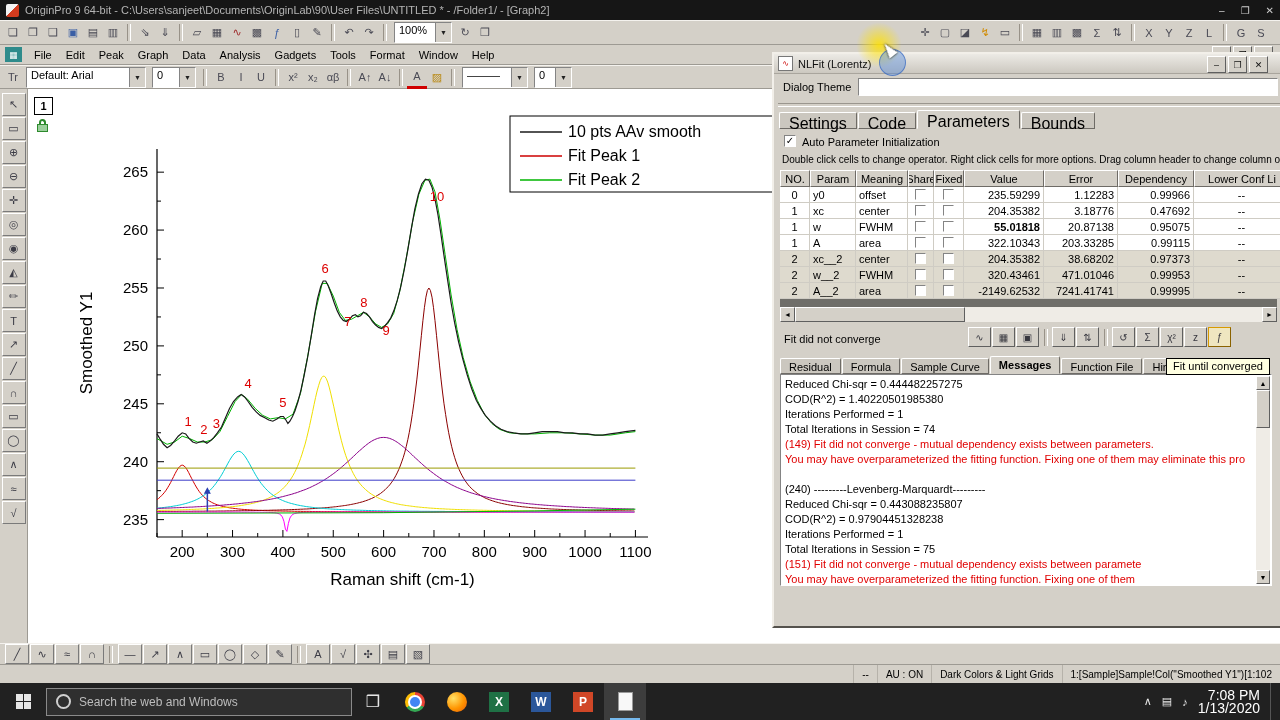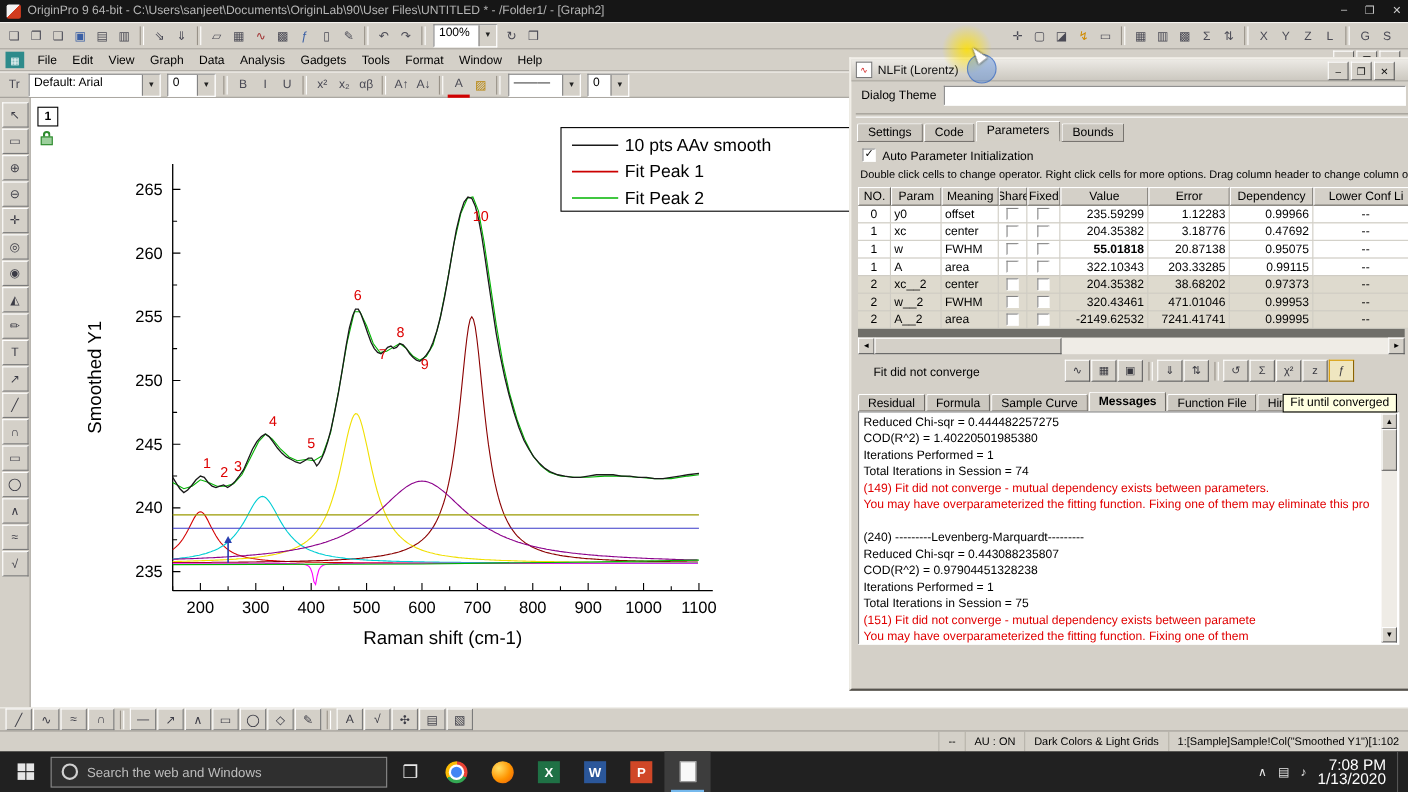--- a/index.html
+++ b/index.html
@@ -78,21 +78,21 @@
     display:flex;align-items:center;gap:5px;padding:0 4px;font-size:11px;color:#111;border-bottom:1px solid #a9a59d;}
   .dlg-ico{width:13px;height:13px;background:#fff;border:1px solid #777;color:#c00;font-size:8px;display:flex;align-items:center;justify-content:center;}
   .dlg-controls{position:absolute;right:22px;top:2px;display:flex;gap:2px;}
   .dlg-btn{width:17px;height:15px;background:#d4d0c8;border:1px solid;border-color:#fff #5f5f5f #5f5f5f #fff;
     font-size:9px;display:flex;align-items:center;justify-content:center;}
   .theme-label{position:absolute;left:9px;top:27px;}
   .theme-input{position:absolute;left:84px;top:24px;right:12px;height:18px;background:#fff;
     border:1px solid;border-color:#848484 #fff #fff #848484;box-sizing:border-box;}
   .dlg-sep{position:absolute;left:4px;right:6px;top:49px;height:2px;border-top:1px solid #9a968e;border-bottom:1px solid #fff;}
   .dlg-tabs{position:absolute;left:5px;top:56px;height:19px;display:flex;align-items:flex-end;}
-  .dlg-tab{padding:2px 9px;font-size:11px;height:17px;box-sizing:border-box;background:#cbc7bf;
+  .dlg-tab{padding:2px 9px;font-size:16px;height:17px;box-sizing:border-box;background:#cbc7bf;
     border:1px solid;border-color:#fff #6e6b66 #6e6b66 #fff;border-radius:2px 2px 0 0;margin-right:1px;}
   .dlg-tab.active{background:#d4d0c8;height:19px;border-bottom-color:#d4d0c8;}
   .cb{position:absolute;left:10px;top:81px;width:12px;height:12px;background:#fff;border:1px solid;
     border-color:#848484 #fff #fff #848484;box-sizing:border-box;font-size:10px;line-height:9px;text-align:center;}
   .cb-label{position:absolute;left:28px;top:82px;}
   .dlg-hint{position:absolute;left:8px;top:100px;right:4px;font-size:10px;white-space:nowrap;overflow:hidden;}
   .dlg-table{position:absolute;left:6px;top:116px;width:510px;}
   .tbl-row{display:flex;height:16px;background:#fff;}
   .tbl-row.shaded{background:#dedace;}
   .tbl-head{display:flex;height:17px;}
@@ -102,21 +102,21 @@
     padding:0 3px;box-sizing:border-box;overflow:hidden;white-space:nowrap;}
   .td.num{justify-content:flex-end;}
   .td.ctr{justify-content:center;}
   .mini-cb{width:11px;height:11px;background:#fff;border:1px solid;border-color:#848484 #fff #fff #848484;box-sizing:border-box;margin:auto;}
   .dlg-partial{position:absolute;left:6px;top:245px;width:497px;height:8px;background:#6f6e69;}
   .dlg-hscroll{position:absolute;left:6px;top:253px;width:497px;height:15px;background:#efece6;display:flex;}
   .scr-btn{width:15px;height:15px;background:#d4d0c8;border:1px solid;border-color:#fff #5f5f5f #5f5f5f #fff;
     font-size:7px;display:flex;align-items:center;justify-content:center;box-sizing:border-box;flex:0 0 auto;}
   .scr-thumb{width:170px;height:15px;background:#d4d0c8;border:1px solid;border-color:#fff #5f5f5f #5f5f5f #fff;box-sizing:border-box;}
   .dlg-hscroll .right{margin-left:auto;}
-  .fit-status-text{position:absolute;left:20px;top:279px;}
+  .fit-status-text{position:absolute;left:10px;top:279px;}
   .fit-btns{position:absolute;left:194px;top:273px;display:flex;align-items:center;}
   .fit-btn{width:23px;height:20px;background:#d4d0c8;border:1px solid;border-color:#fff #5f5f5f #5f5f5f #fff;
     display:inline-flex;align-items:center;justify-content:center;font-size:10px;color:#37373f;margin-right:1px;box-sizing:border-box;}
   .fit-btn.hl{background:#efe6c0;border-color:#d89a00 #8a6200 #8a6200 #d89a00;}
   .dlg-btabs{position:absolute;left:6px;top:302px;display:flex;align-items:flex-end;height:18px;}
   .btab{padding:2px 8px;font-size:11px;height:16px;box-sizing:border-box;background:#cbc7bf;
     border:1px solid;border-color:#fff #6e6b66 #6e6b66 #fff;border-radius:2px 2px 0 0;margin-right:1px;}
   .btab.active{background:#d4d0c8;font-weight:bold;height:18px;border-bottom-color:#d4d0c8;}
   .dlg-messages{position:absolute;left:6px;top:320px;width:492px;height:212px;background:#fff;
     border:1px solid;border-color:#848484 #fff #fff #848484;box-sizing:border-box;padding:2px 18px 2px 4px;overflow:hidden;}
@@ -206,21 +206,21 @@
       <span class="icon-btn">G</span>
       <span class="icon-btn">S</span>
     </span>
 </div>
 
 <div id="menubar" class="tbrow">
   <span class="mini-ico">▦</span>
   <span id="menu-items" style="display:flex;">
       <span class="menu-item">File</span>
       <span class="menu-item">Edit</span>
-      <span class="menu-item">View</span>
+      <span class="menu-item">Peak</span>
       <span class="menu-item">Graph</span>
       <span class="menu-item">Data</span>
       <span class="menu-item">Analysis</span>
       <span class="menu-item">Gadgets</span>
       <span class="menu-item">Tools</span>
       <span class="menu-item">Format</span>
       <span class="menu-item">Window</span>
       <span class="menu-item">Help</span>
     </span>
   <span class="spacer"></span>

